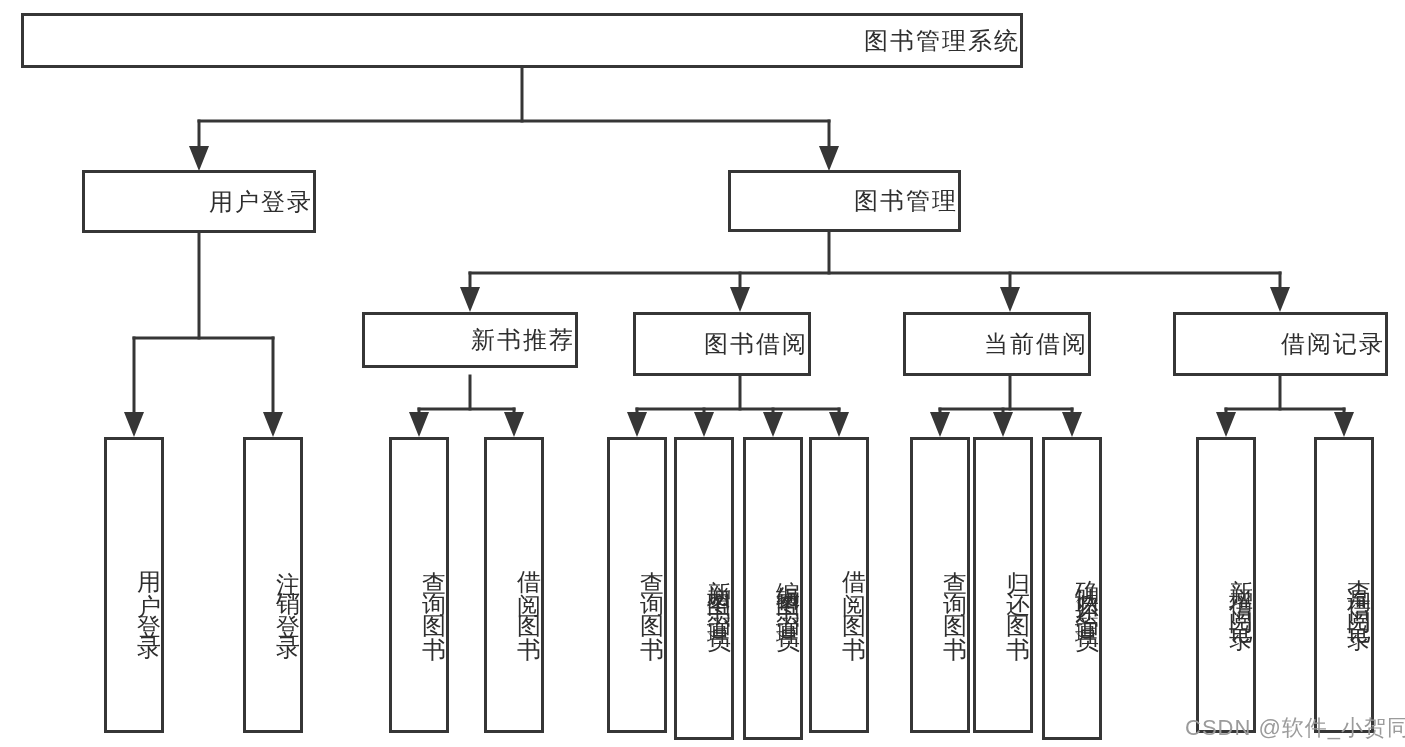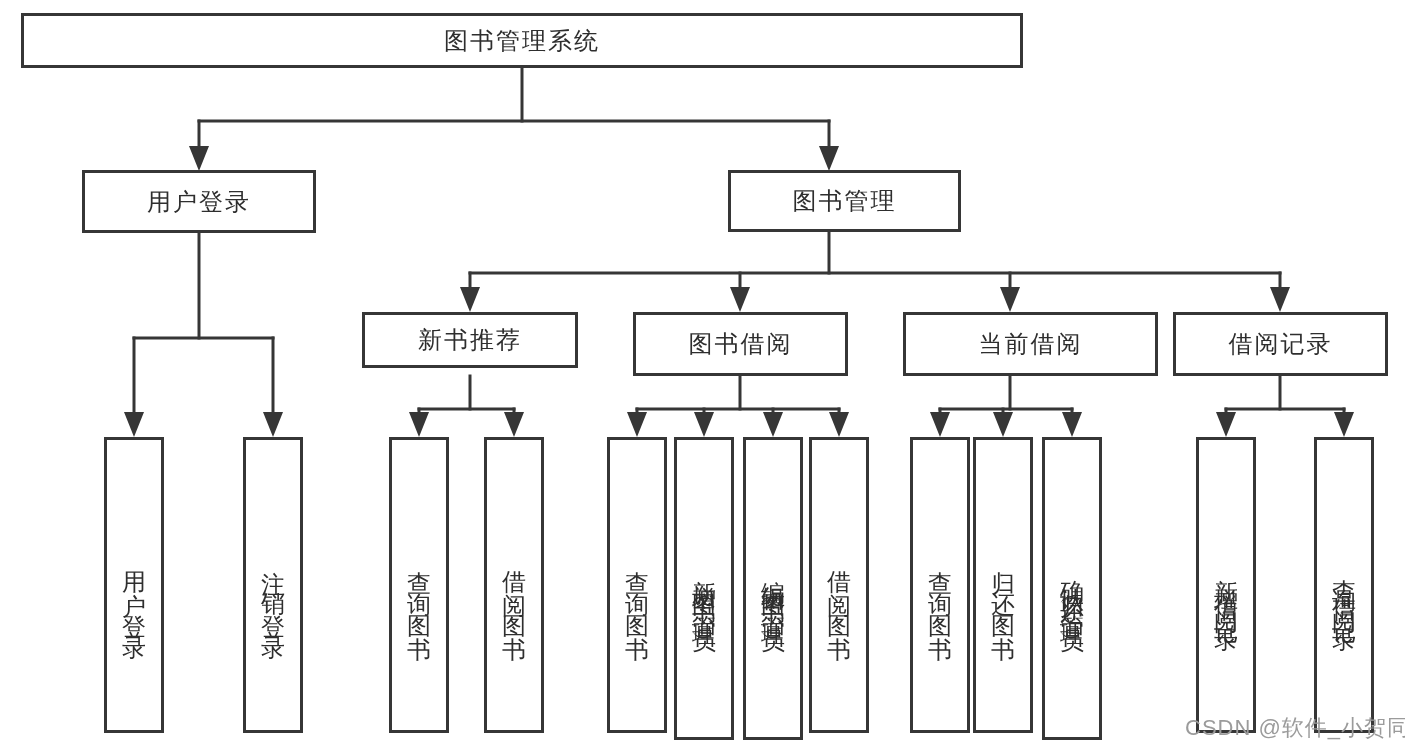--- a/index.html
+++ b/index.html
@@ -11,21 +11,21 @@
     overflow:hidden;
   }
   .edges{position:absolute;left:0;top:0;}
   .box{
     position:absolute;
     box-sizing:border-box;
     border:3px solid #363636;
     background:#ffffff;
     display:flex;
     align-items:center;
-    justify-content:center;
+    justify-content:flex-end;
     color:#2e2e2e;
   }
   .hbox span{
     font-size:24px;
     letter-spacing:2px;
     white-space:nowrap;
   }
   .vbox span{
     writing-mode:vertical-rl;
     text-orientation:mixed;
@@ -124,24 +124,24 @@
   <div class="box hbox" style="left:82px;top:170px;width:234px;height:63px">
     <span>用户登录</span>
   </div>
   <div class="box hbox" style="left:728px;top:170px;width:233px;height:62px">
     <span>图书管理</span>
   </div>
 
   <div class="box hbox" style="left:362px;top:312px;width:216px;height:56px">
     <span>新书推荐</span>
   </div>
-  <div class="box hbox" style="left:633px;top:312px;width:215px;height:64px">
+  <div class="box hbox" style="left:633px;top:312px;width:178px;height:64px">
     <span>图书借阅</span>
   </div>
-  <div class="box hbox" style="left:903px;top:312px;width:255px;height:64px">
+  <div class="box hbox" style="left:903px;top:312px;width:188px;height:64px">
     <span>当前借阅</span>
   </div>
   <div class="box hbox" style="left:1173px;top:312px;width:215px;height:64px">
     <span>借阅记录</span>
   </div>
 
   <div class="box vbox" style="left:104px;top:437px;width:60px;height:296px">
     <span class="ls4">用户登录</span>
   </div>
   <div class="box vbox" style="left:243px;top:437px;width:60px;height:296px">

